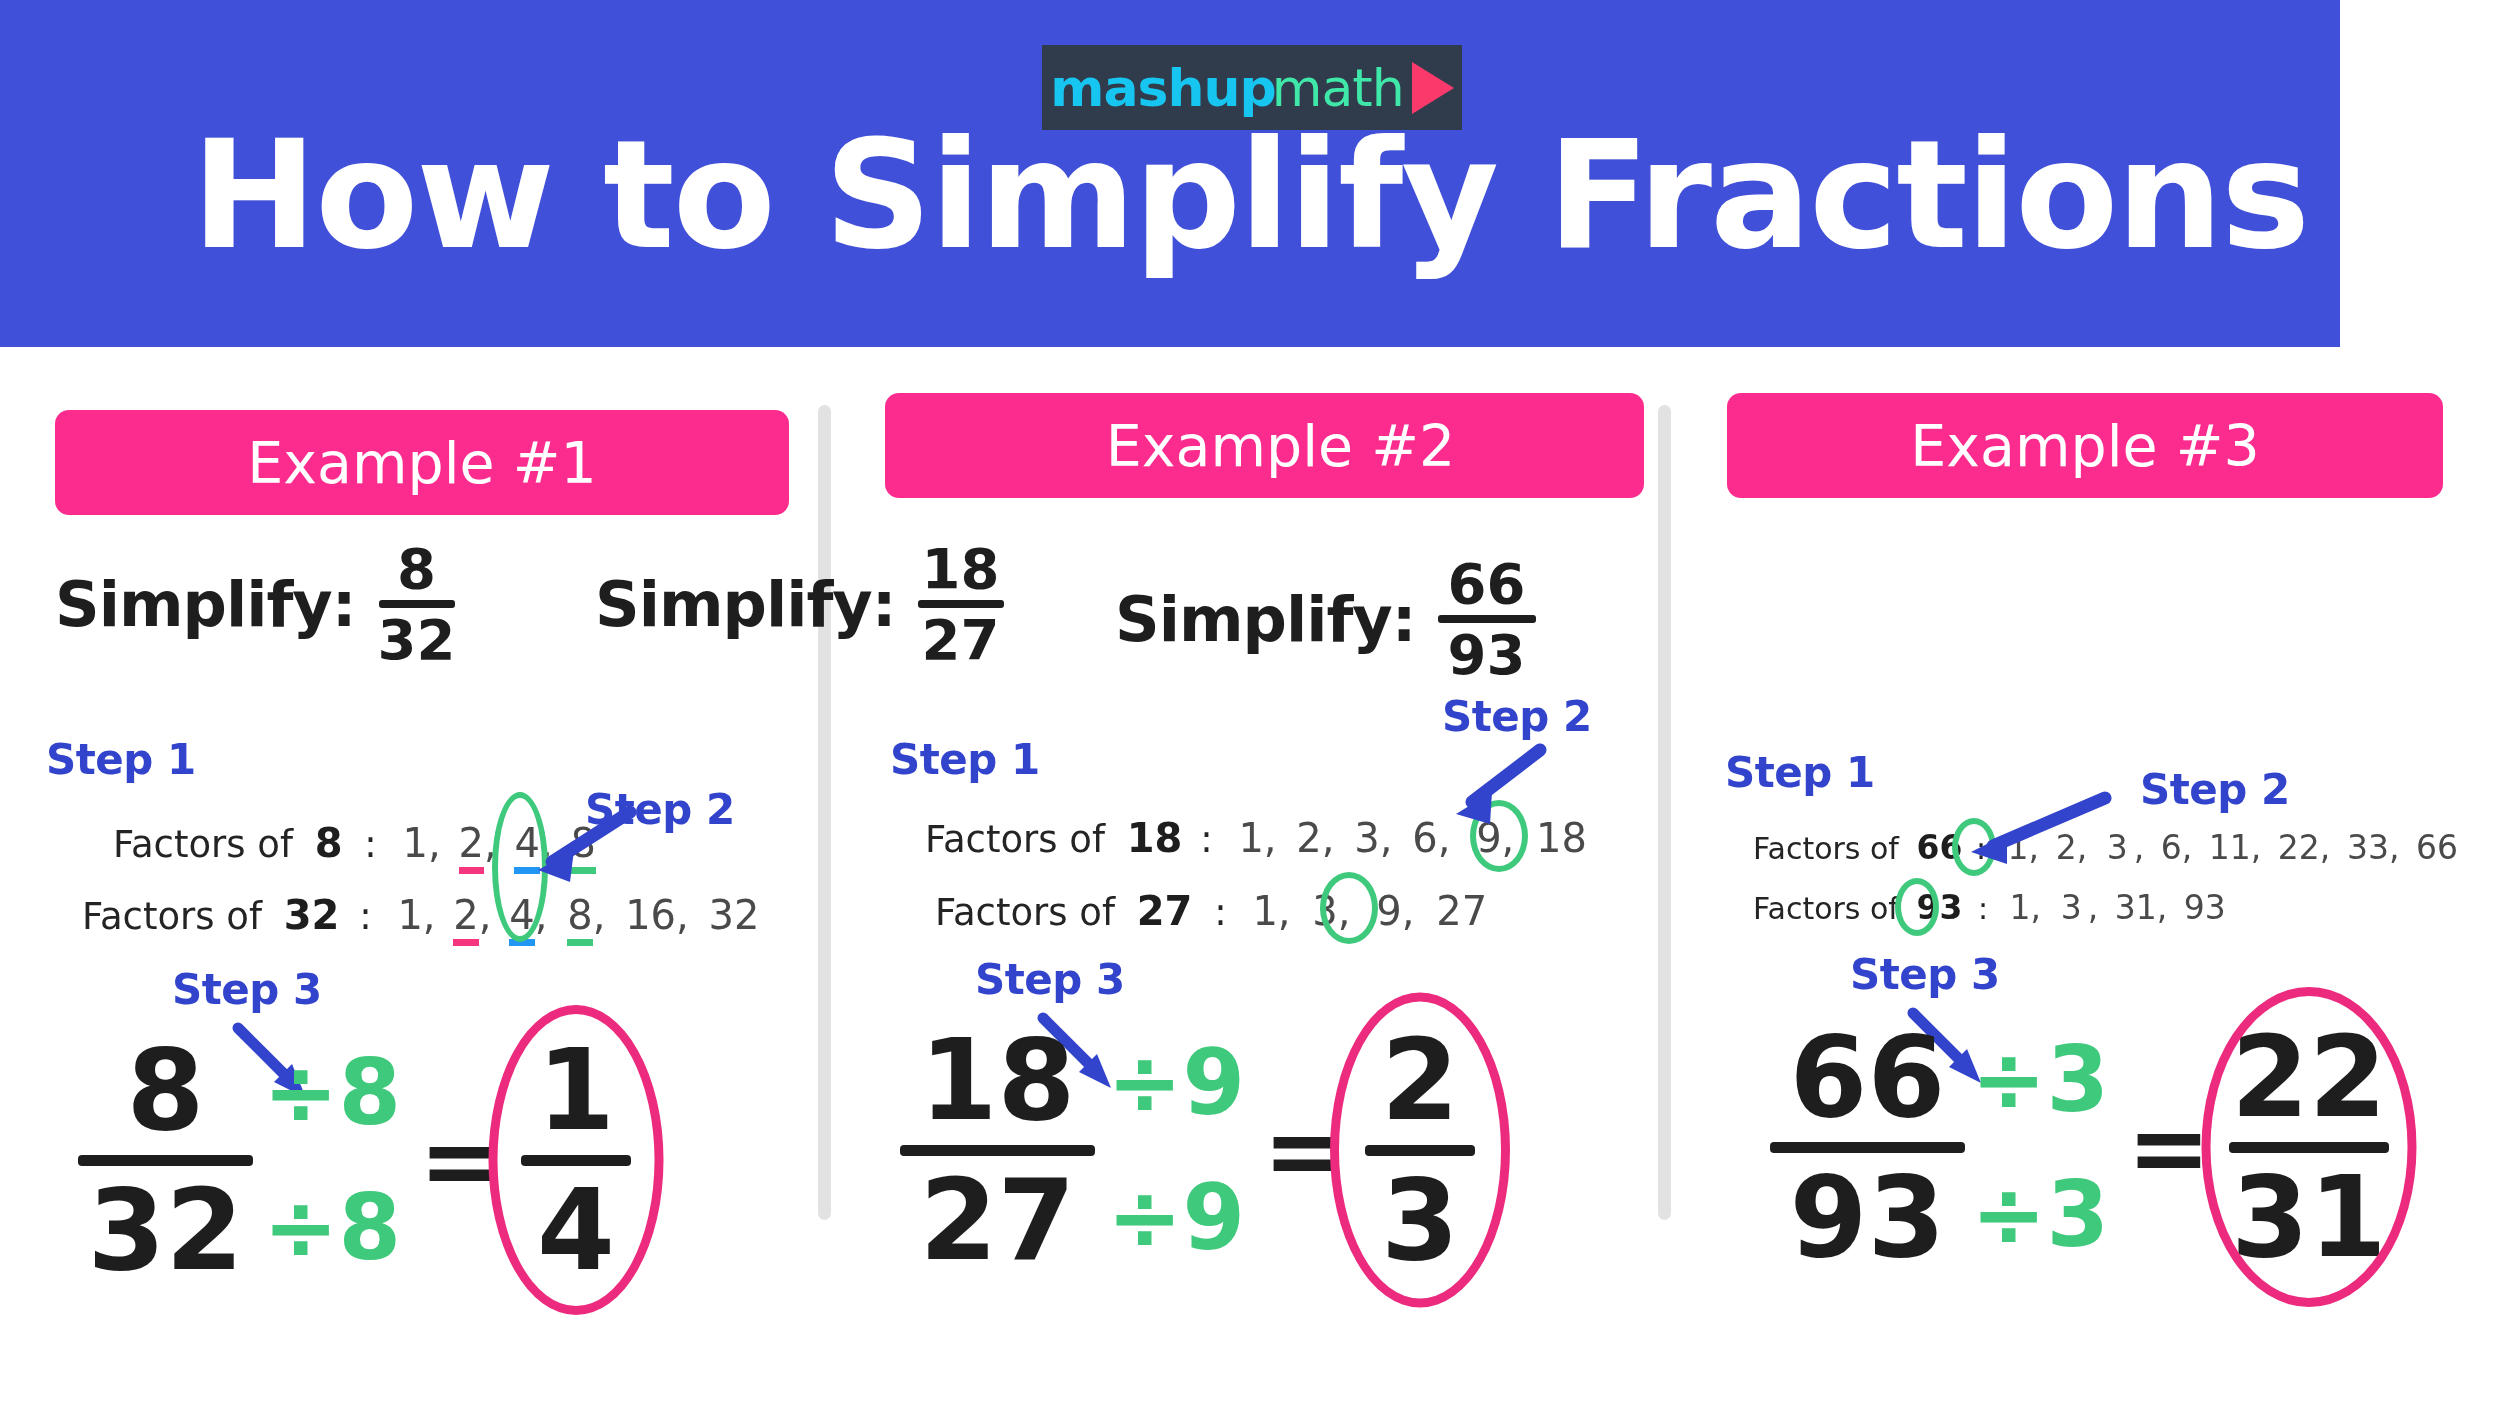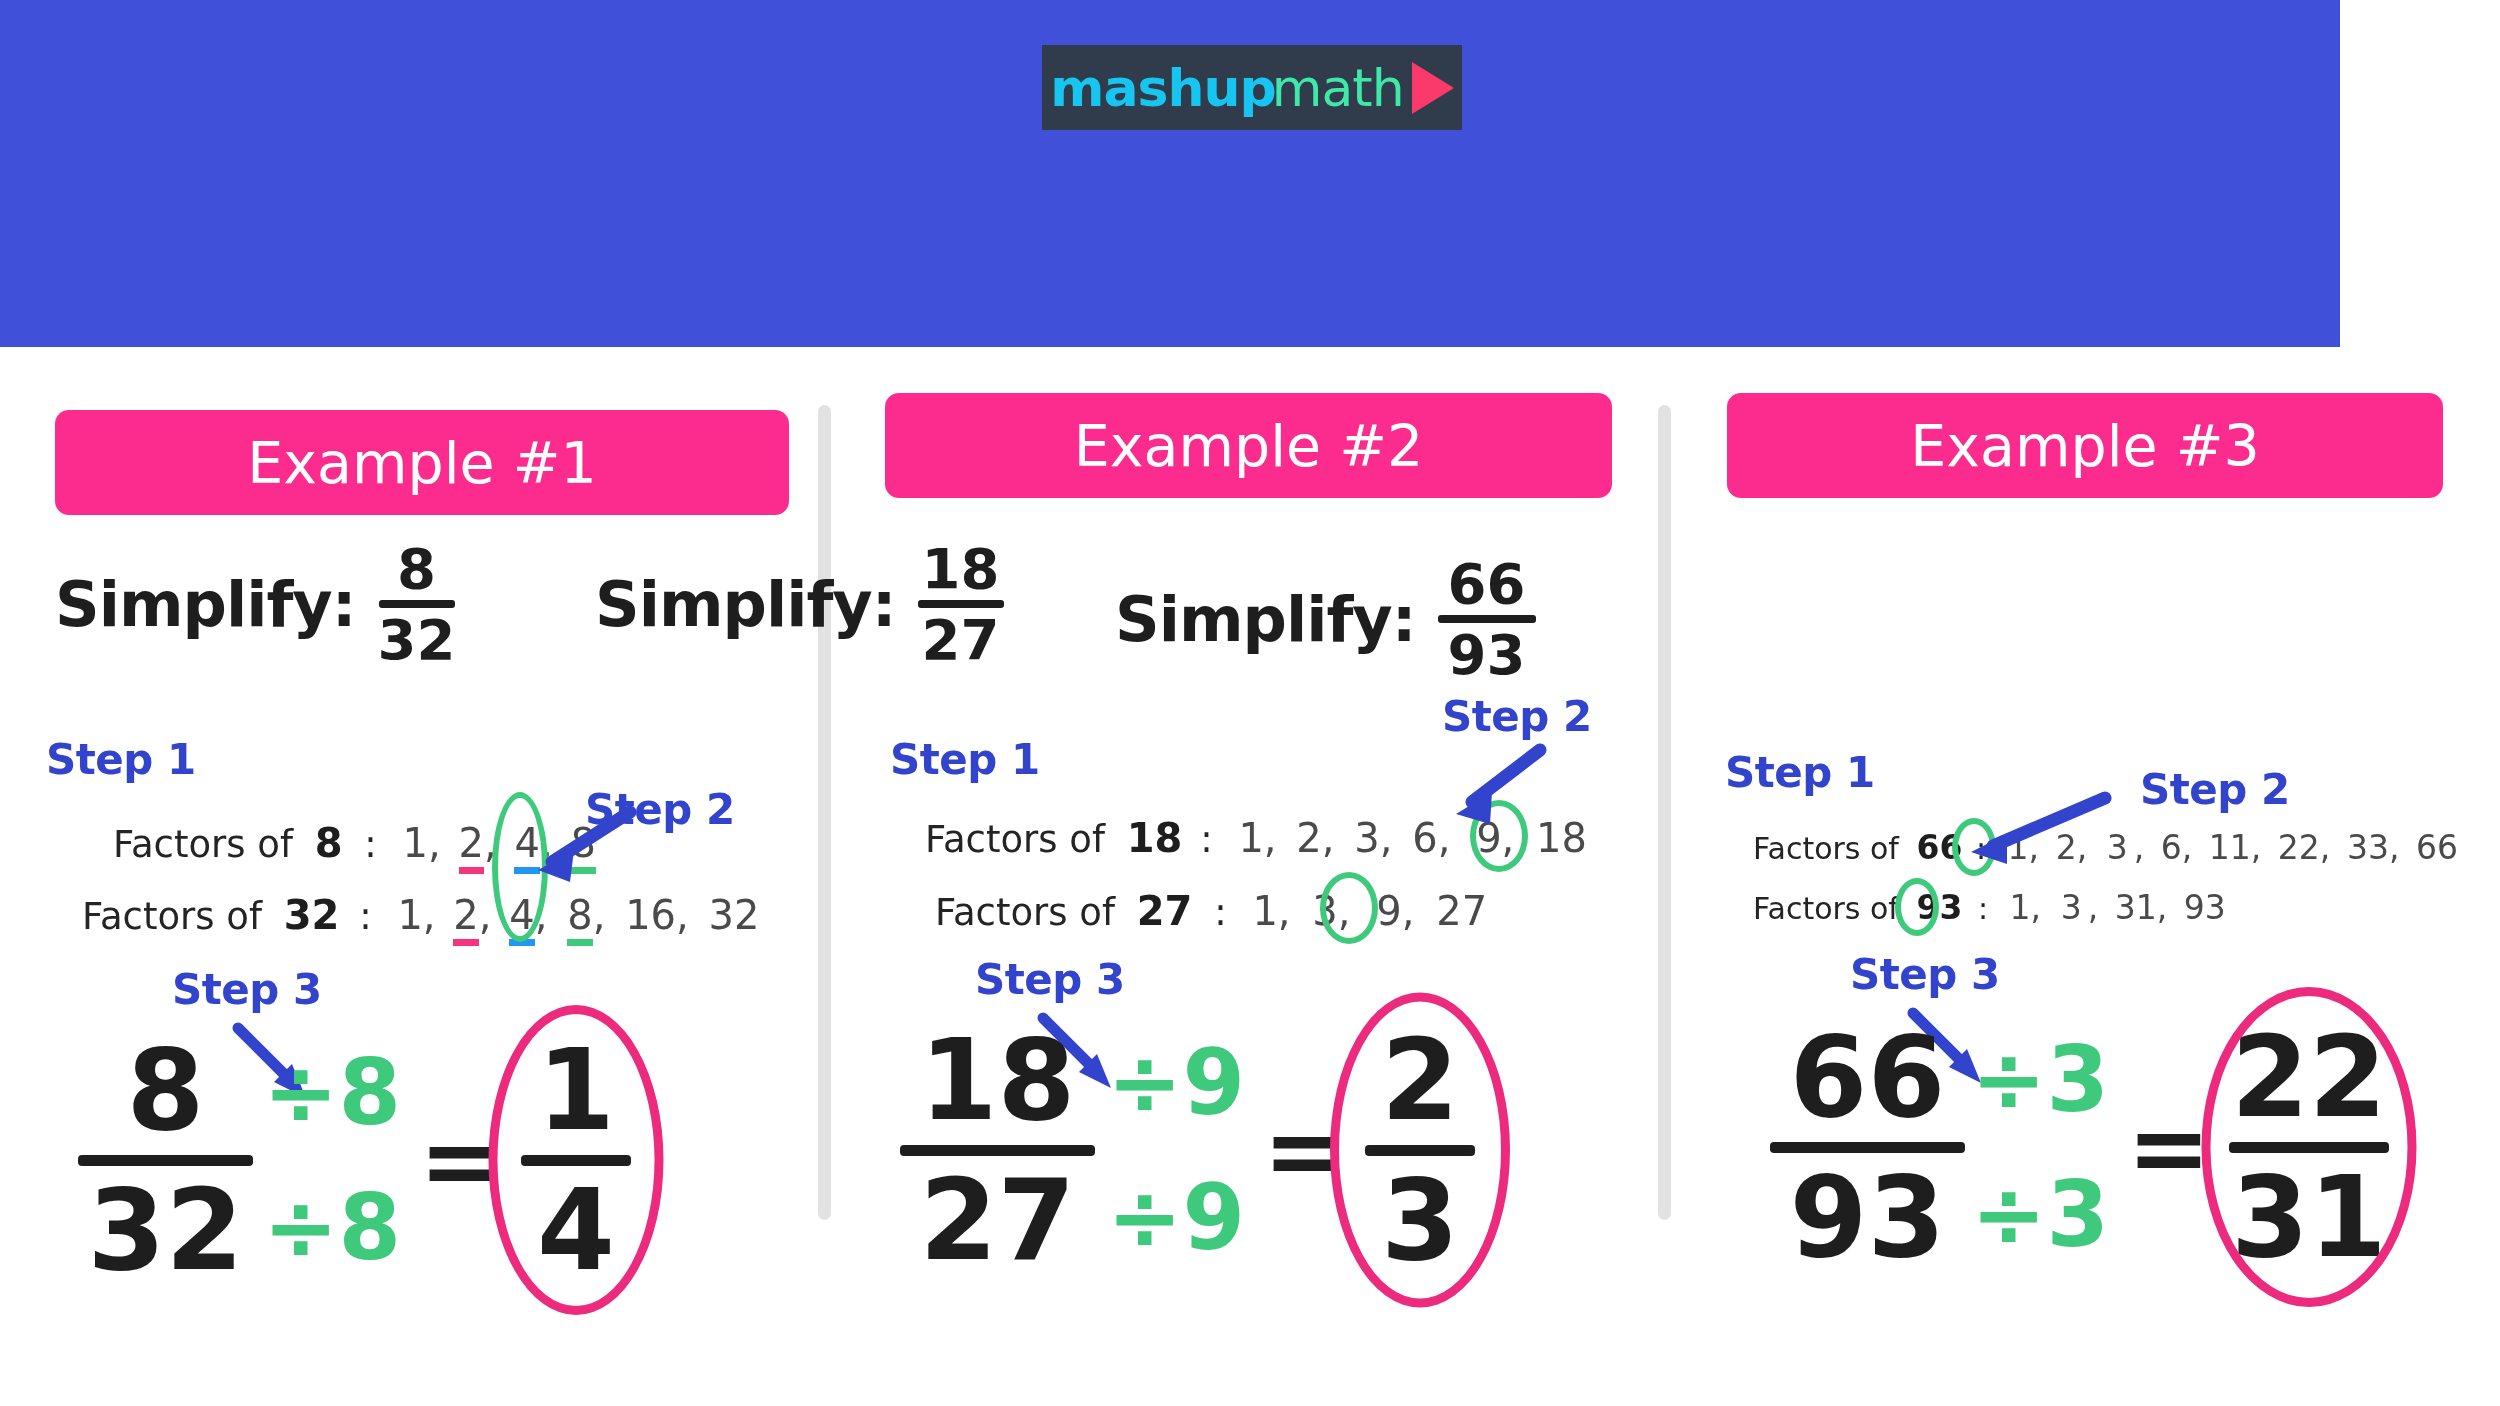--- a/index.html
+++ b/index.html
@@ -94,21 +94,21 @@
     display: flex;
     align-items: center;
     justify-content: center;
     color: #ffffff;
     font-size: 57px;
     font-family: "DejaVu Sans", sans-serif;
     font-weight: normal;
     letter-spacing: 0px;
   }
   #header-1 { left: 55px;  top: 410px; width: 734px; }
-  #header-2 { left: 885px; top: 393px; width: 727px; }
+  #header-2 { left: 885px; top: 393px; width: 727px; padding-left: 32px; }
   #header-3 { left: 1727px;top: 393px; width: 716px; }
 
   
   .simplify-row {
     position: absolute;
     display: flex;
     align-items: center;
     gap: 22px;
   }
   #simplify-1 { left: 55px;  top: 540px; }
@@ -240,20 +240,21 @@
 </style>
 </head>
 <body>
 
 <div id="banner">
   <div id="logo-box">
     <span class="logo-mashup">mashup</span>
     <span class="logo-math">math</span>
     <span class="logo-play"></span>
   </div>
+  <div id="banner-title">How to Simplify Fractions</div>
 </div>
 
 <div class="divider" id="divider-1"></div>
 <div class="divider" id="divider-2"></div>
 
 <div class="example-header" id="header-1">Example #1</div>
 
 <div class="simplify-row" id="simplify-1">
   <span class="simplify-label">Simplify:</span>
   <span class="frac frac-sm">

